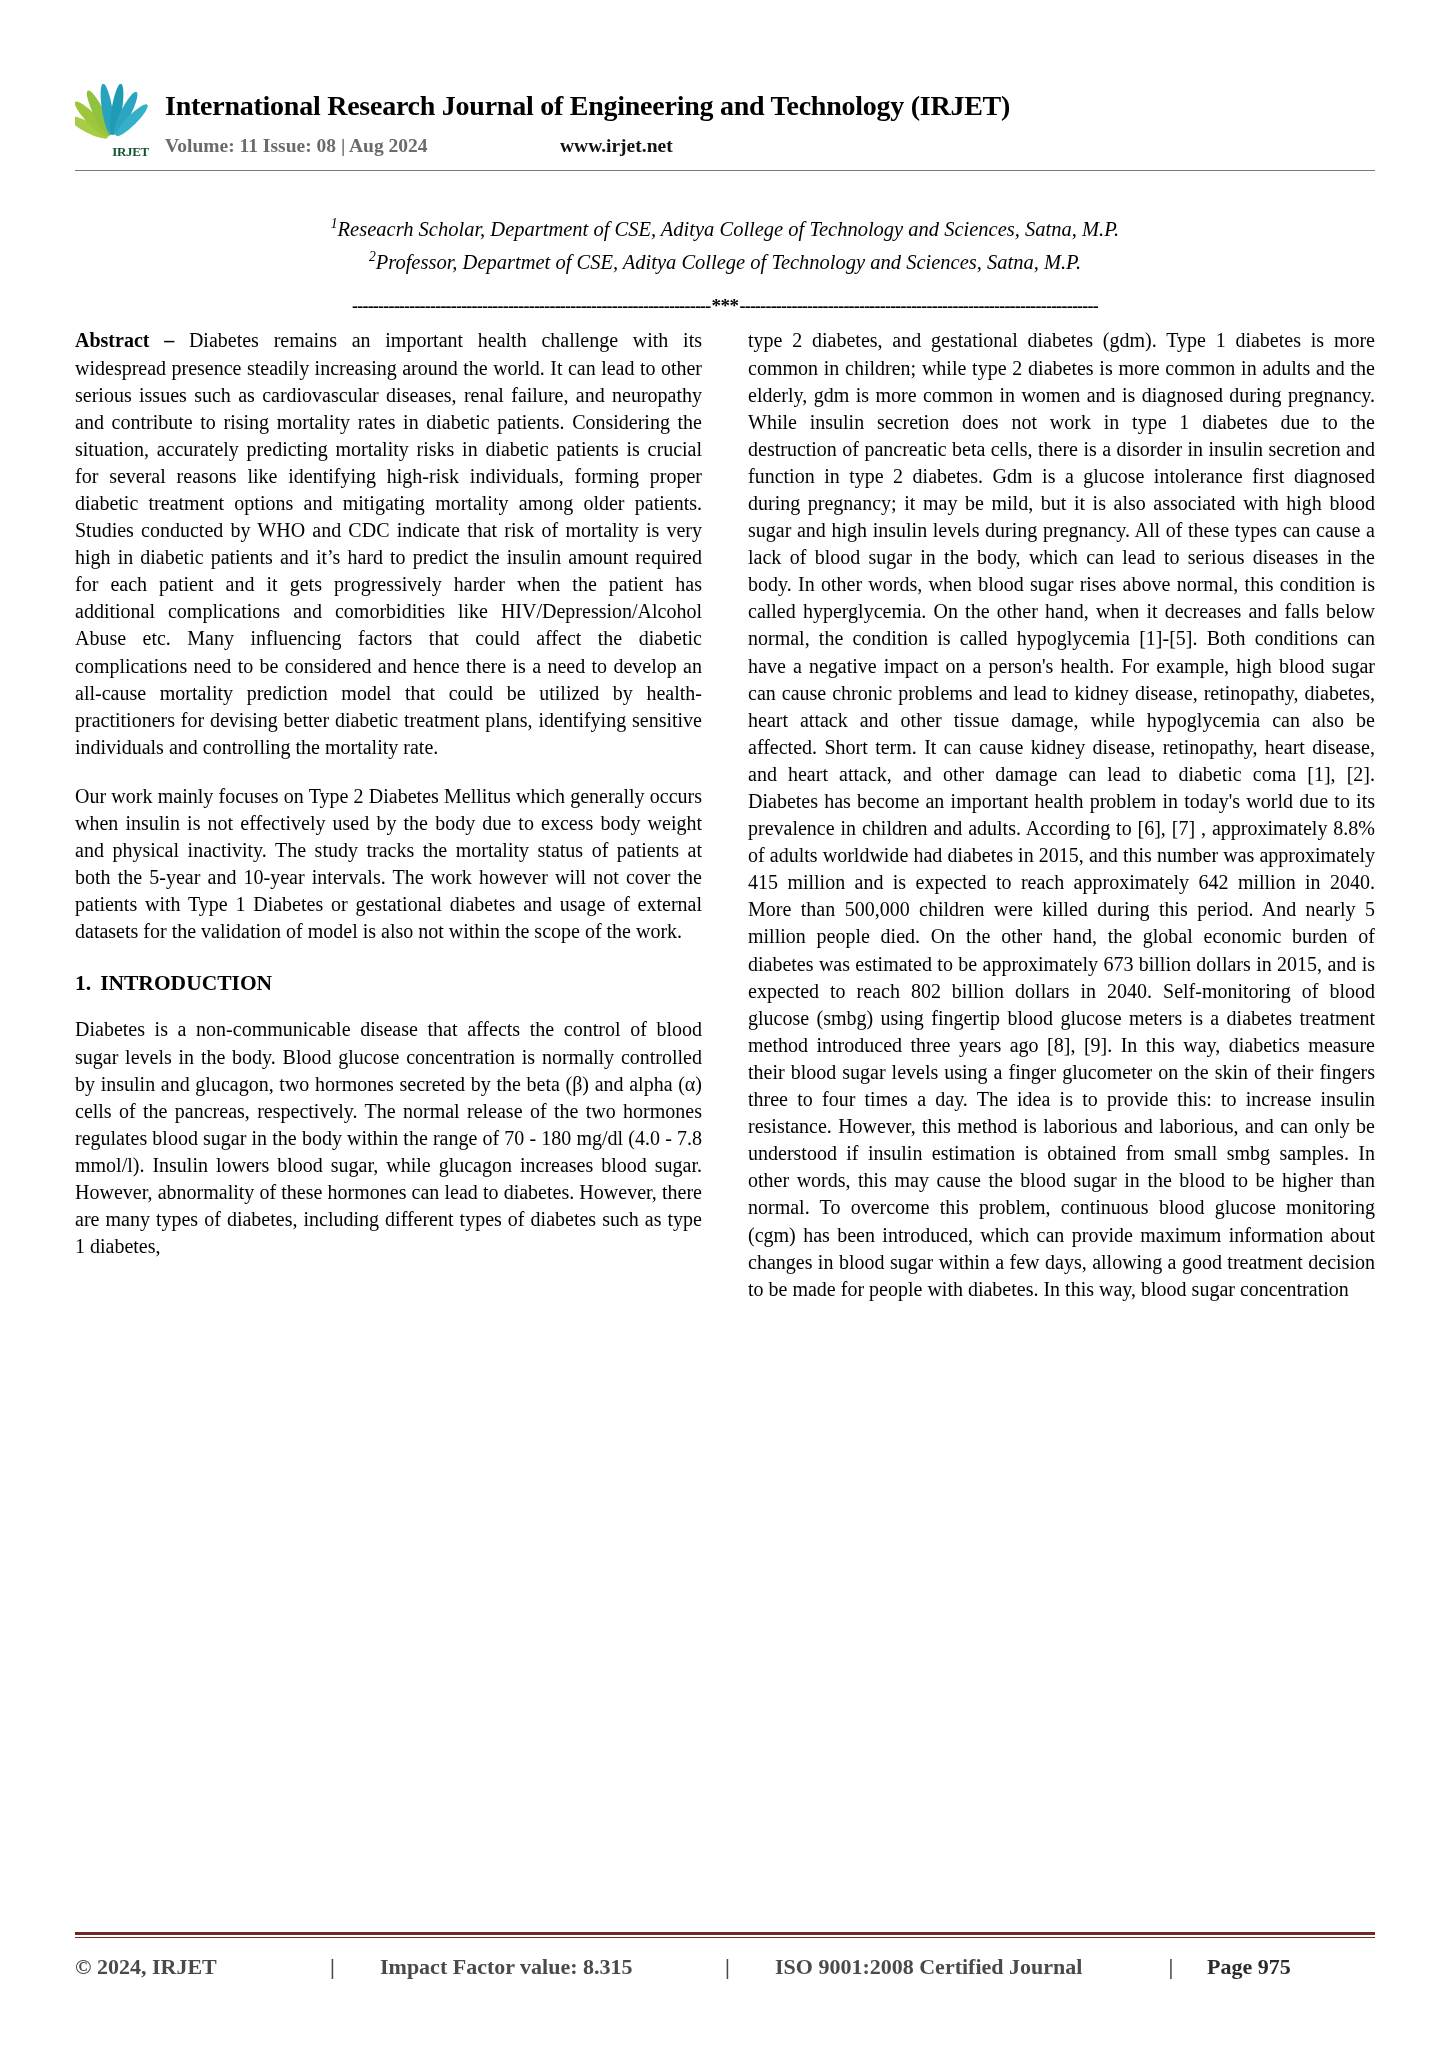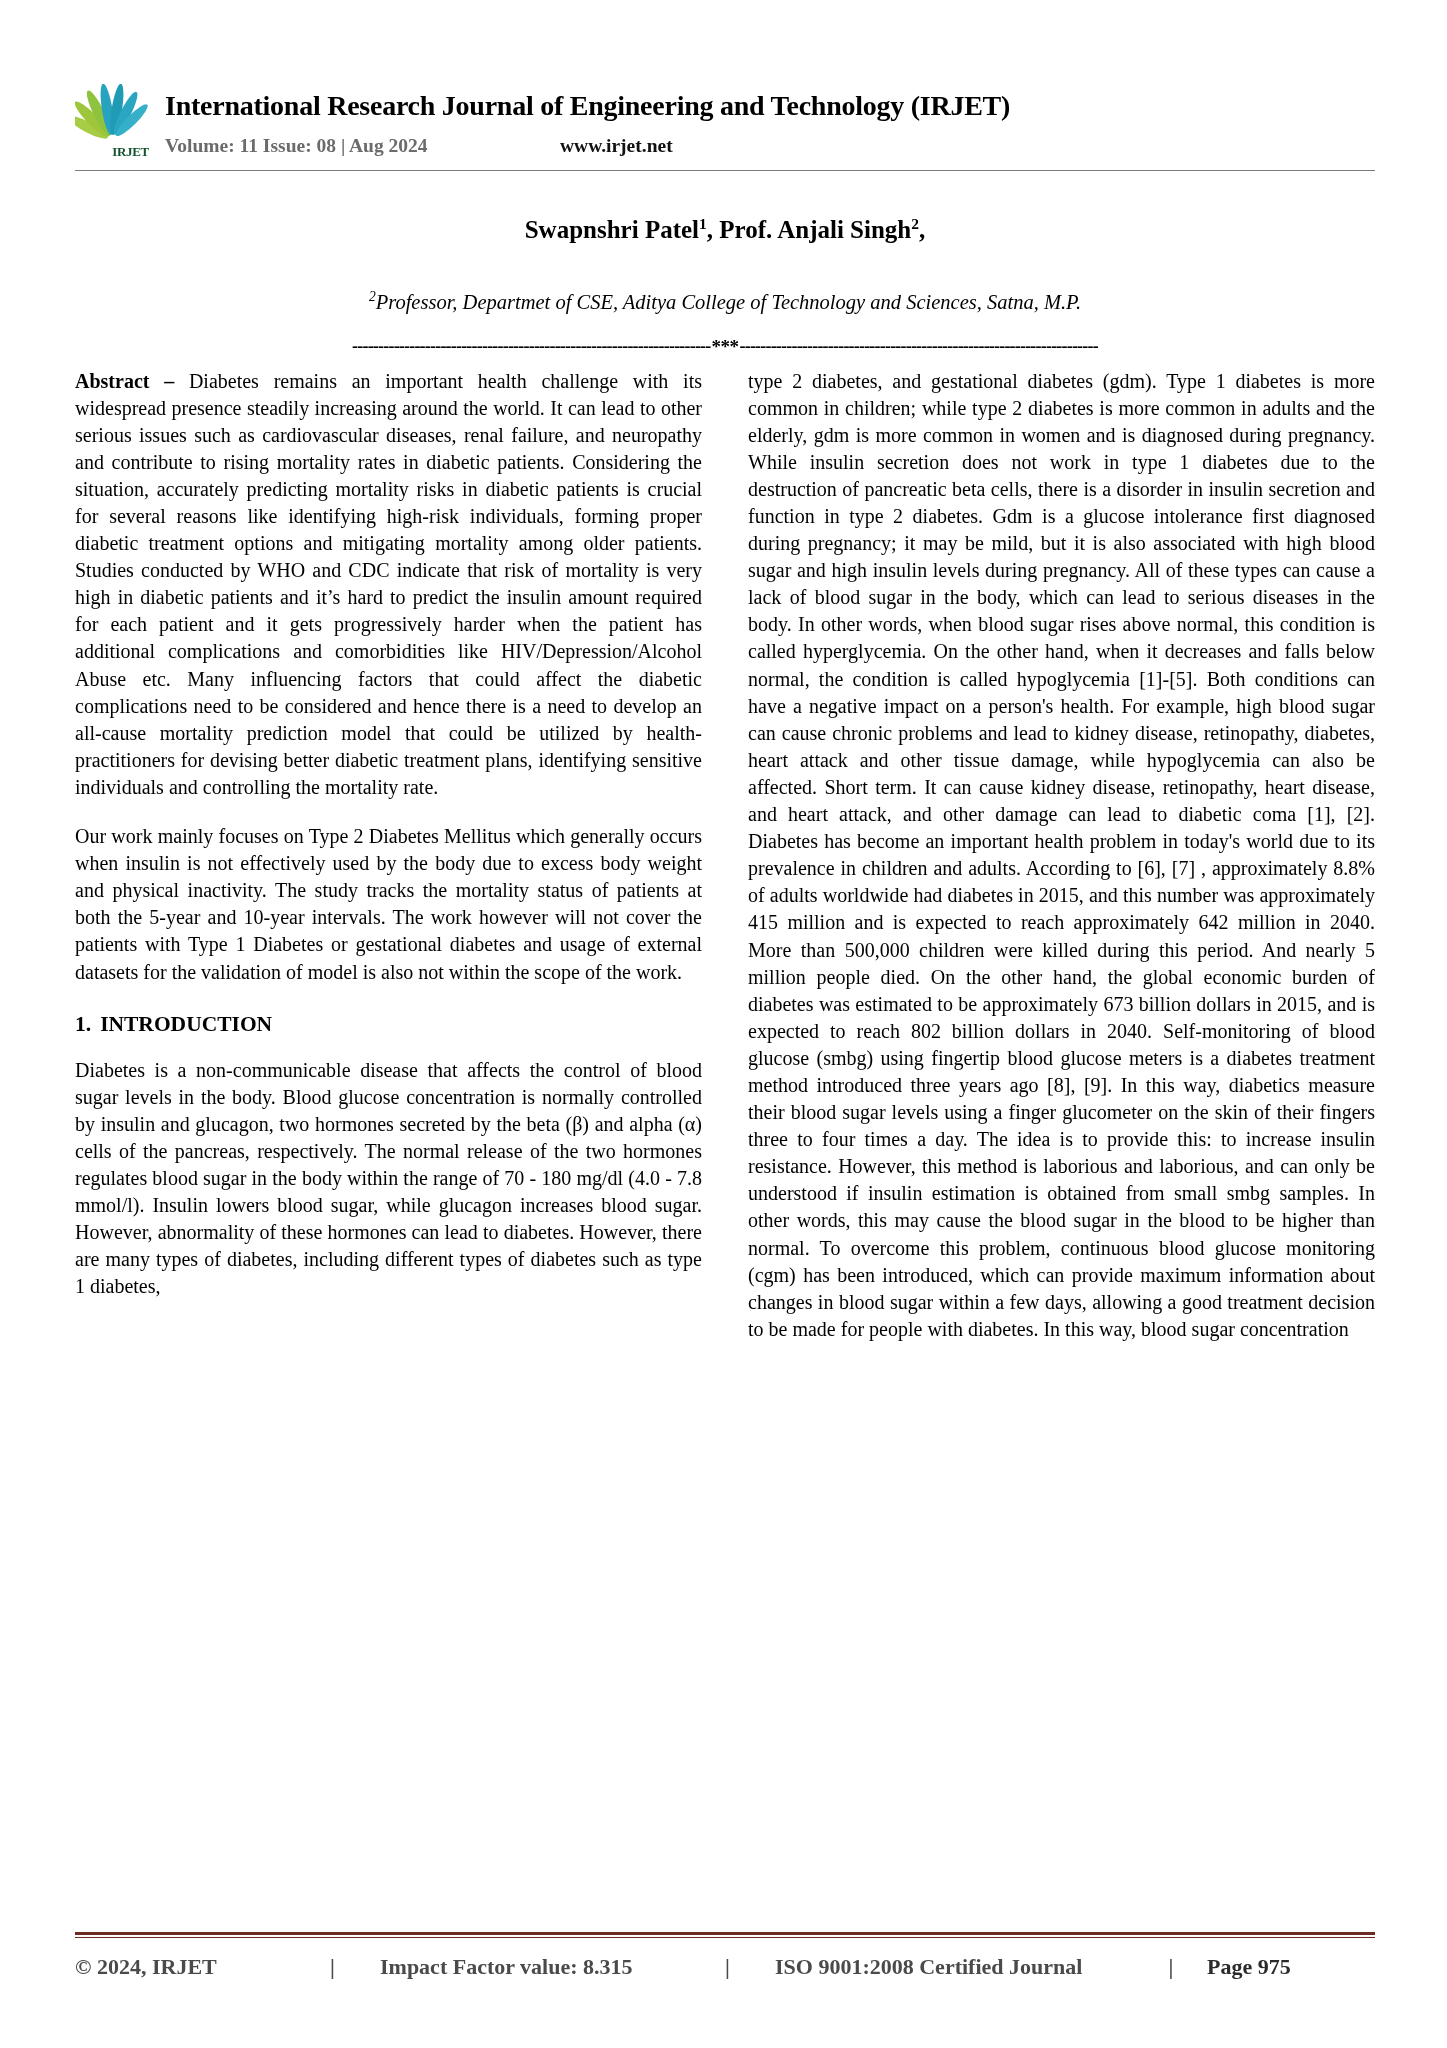--- a/index.html
+++ b/index.html
@@ -244,25 +244,25 @@
           <div class="hdr-vol">Volume: 11 Issue: 08 | Aug 2024</div>
           <div class="hdr-www">www.irjet.net</div>
         </div>
       </div>
 
     </div>
 
     <hr class="header-rule">
 
 
-    <div class="authors">
-      <span>Swapnshri Patel</span><sup>1</sup><span>, Prof. </span><span>Anjali Singh</span><sup>2</sup><span>,</span>
-    </div>
 
     <div class="affils">
+      <div class="affil">
+        <sup>1</sup><span>Reseacrh Scholar, Department of CSE, Aditya College of Technology and Sciences, Satna, M.P.</span>
+      </div>
       <div class="affil">
         <sup>2</sup><span>Professor, Departmet of CSE, Aditya College of Technology and Sciences, Satna, M.P.</span>
       </div>
     </div>
 
     <div class="sep-row">
       <span class="sep-dashes">---------------------------------------------------------------------</span>
         <span class="sep-stars">***</span>
         <span class="sep-dashes">---------------------------------------------------------------------</span>
     </div>

